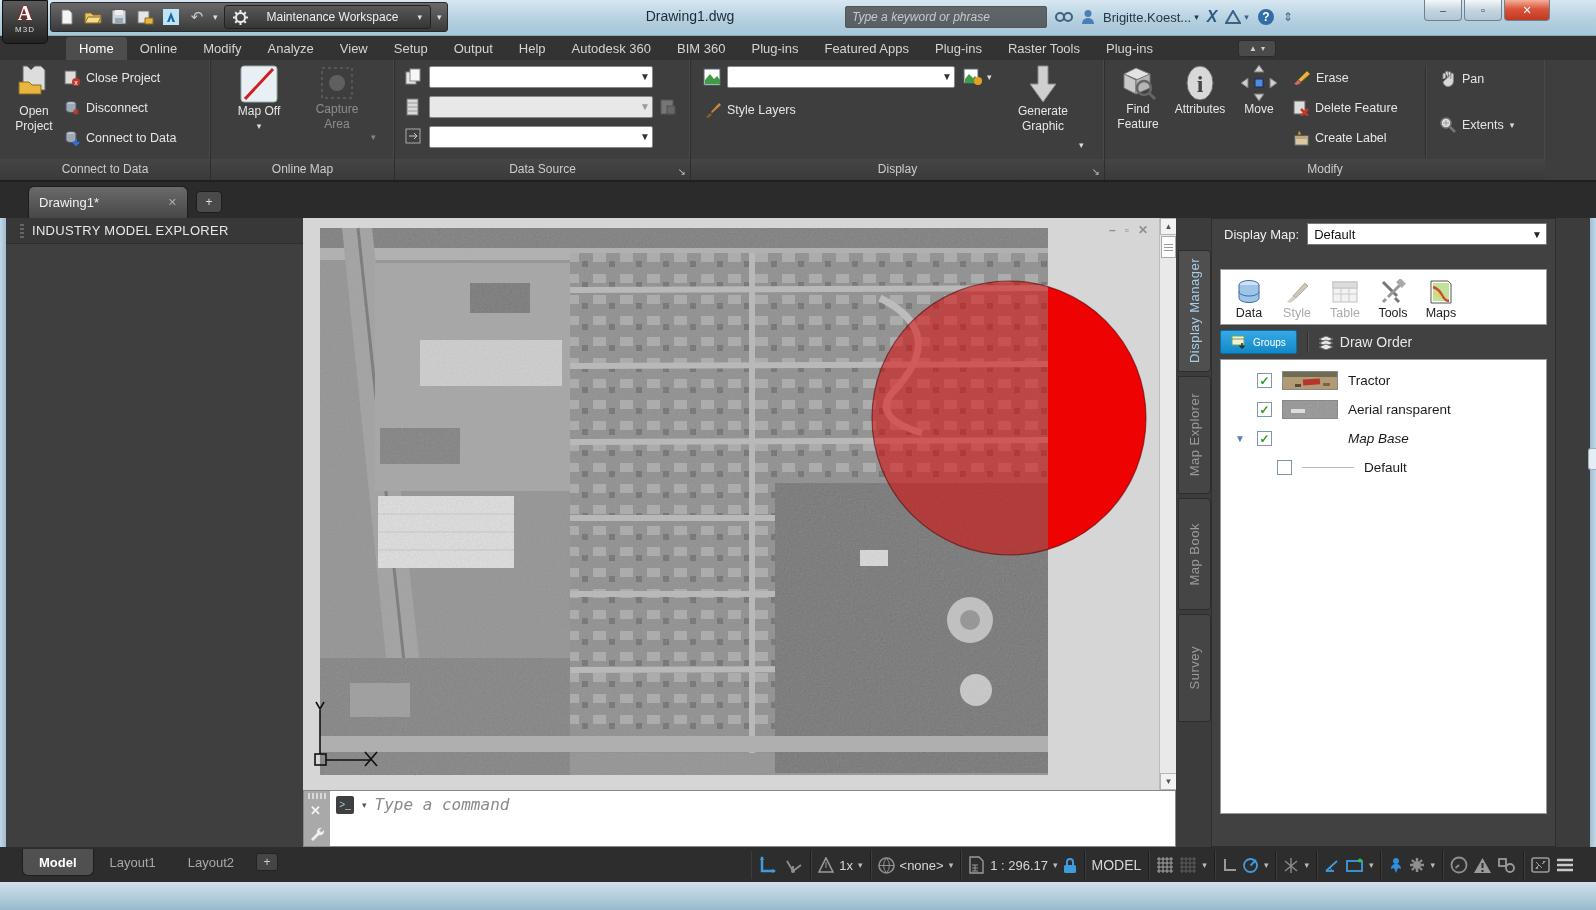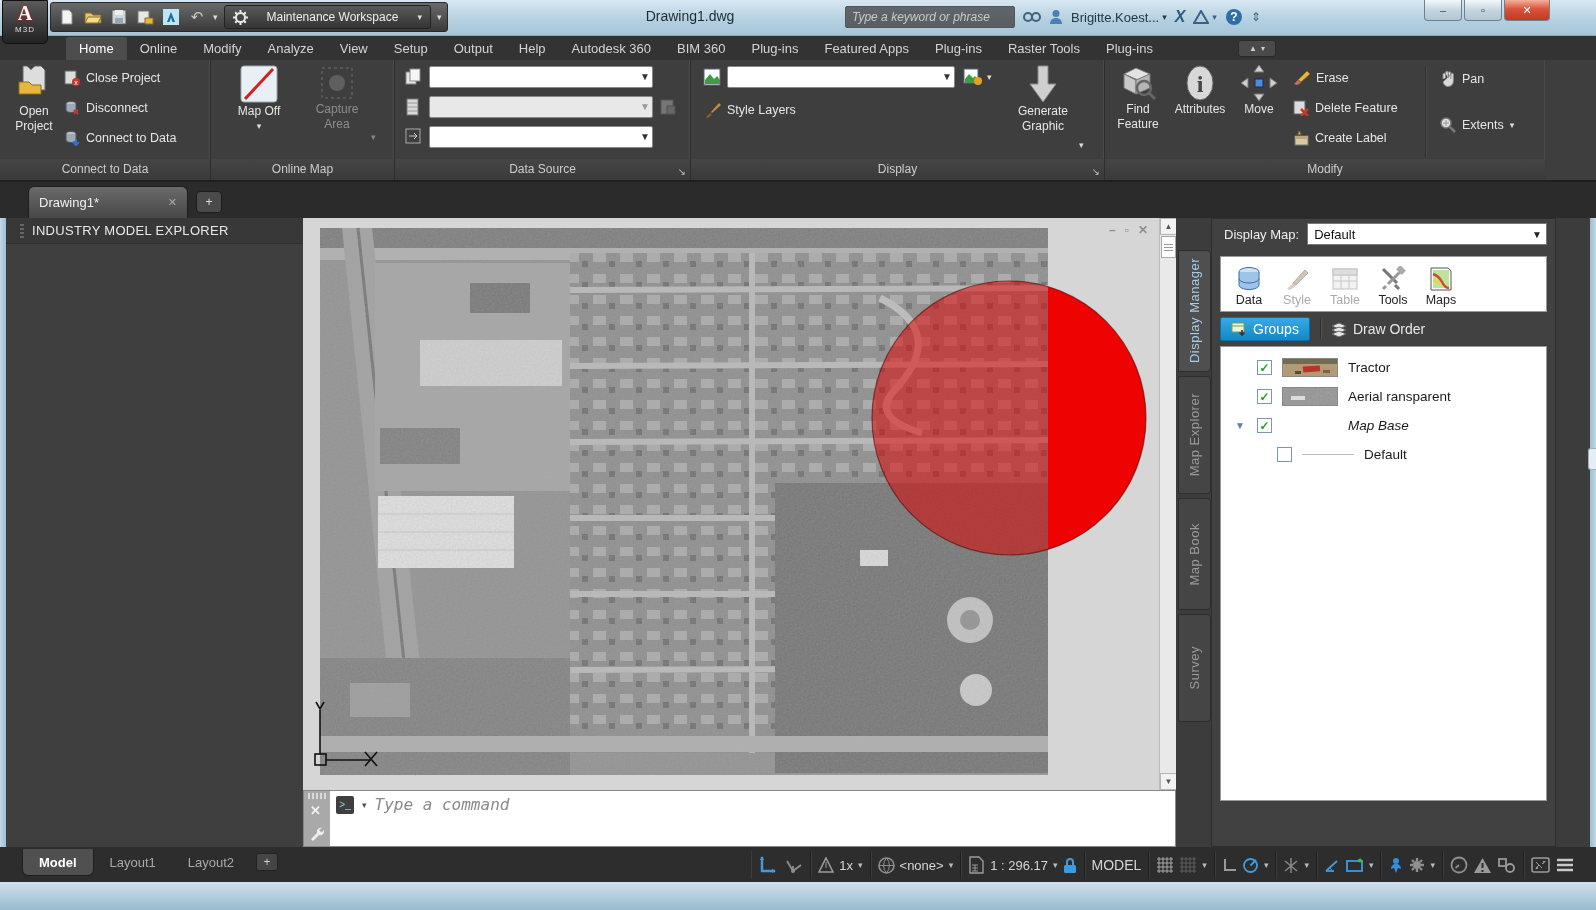--- a/index.html
+++ b/index.html
@@ -10,21 +10,21 @@
 #titlebar{left:0;top:0;width:1596px;height:36px;background:linear-gradient(#d7e7f2,#b3cfdf 60%,#a6c6d8);border-bottom:1px solid #8fa9ba}
 #appbtn{left:2px;top:0;width:46px;height:44px;background:linear-gradient(#5a5a5a,#222);border:1px solid #111;border-radius:0 0 5px 5px;text-align:center;z-index:9}
 #appbtn .alogo{font:bold 20px "Liberation Serif",serif;color:#fff;text-shadow:0 0 3px #d00;line-height:24px}
 #appbtn .m3d{font-size:8px;color:#ddd;letter-spacing:1px}
 #qat{left:50px;top:2px;height:30px;background:linear-gradient(#6a6a6a,#3a3a3a);border:1px solid #2a2a2a;border-radius:3px;display:flex;align-items:center;padding:0 6px;gap:6px}
 .qicon{width:20px;height:20px;display:flex;align-items:center;justify-content:center}
 .wsbox{display:flex;align-items:center;gap:19px;background:linear-gradient(#585858,#353535);border:1px solid #222;border-radius:3px;height:24px;padding:0 8px;color:#eee}
 .caret{font-size:9px;color:#ddd}
 #doctitle{left:560px;top:8px;width:260px;text-align:center;color:#1d2b33;font-size:14px}
 #infocenter{left:845px;top:4px;height:26px;display:flex;align-items:center;gap:8px}
-#searchbox{width:170px;height:22px;background:rgba(60,60,60,.75);border:1px solid #555;border-radius:2px;color:#cfcfcf;font-style:italic;font-size:12px;padding:0 6px;font-family:"Liberation Sans",sans-serif}
+#searchbox{width:202px;height:22px;background:rgba(60,60,60,.75);border:1px solid #555;border-radius:2px;color:#cfcfcf;font-style:italic;font-size:12px;padding:0 6px;font-family:"Liberation Sans",sans-serif}
 #searchbox::placeholder{color:#c9c9c9;font-style:italic}
 .icbtn{color:#3a5b78;display:flex;align-items:center;gap:3px}
 #winbtns{left:1424px;top:0;display:flex}
 .winbtn{width:38px;height:21px;border:1px solid #6d8291;border-top:none;background:linear-gradient(#f4f8fb,#c6d6e0 50%,#b1c6d4);display:flex;align-items:center;justify-content:center;color:#3a4a55;font-size:11px;border-radius:0 0 4px 4px;margin-right:2px}
 .winbtn.close{width:46px;background:linear-gradient(#f3b19b,#d9543a 45%,#c03a22);color:#fff}
 
 #ribbon{left:0;top:36px;width:1596px;height:144px;background:#3e3e3e}
 #tabrow{left:0;top:36px;width:1596px;height:24px;background:#333;display:flex;align-items:flex-end;padding-left:66px}
 .rtab{padding:4px 13px;color:#d4d4d4;font-size:13px}
 .rtab.active{background:#4d4d4d;color:#fff;border-radius:3px 3px 0 0}
@@ -71,26 +71,26 @@
 .stab{position:absolute;left:2px;width:33px;background:#454545;border:1px solid #2d2d2d;border-radius:0 4px 4px 0;display:flex;align-items:center;justify-content:center}
 .stab span{writing-mode:vertical-rl;transform:rotate(180deg);font-size:13px;color:#9a9a9a;letter-spacing:.5px}
 .stab.active{background:#4f4f4f}
 .stab.active span{color:#a8cdea}
 
 #taskpane{left:1211px;top:218px;width:345px;height:629px;background:#414141;border:1px solid #2e2e2e}
 #tp-head{height:26px;display:flex;align-items:center;padding-left:10px;color:#ececec;font-size:13px;letter-spacing:.3px}
 #tp-mapsel{display:flex;align-items:center;gap:8px;padding:4px 8px 6px 12px;color:#eee;font-size:13px}
 #tp-mapdd{flex:1;height:22px;background:#fff;border:1px solid #777;color:#111;display:flex;align-items:center;padding:0 6px;position:relative}
 #tp-mapdd .dd{position:absolute;right:4px;color:#222;font-size:10px}
-#tp-toolbar{margin:5px 8px 0 8px;background:#fff;border:1px solid #999;height:56px;display:flex;align-items:flex-end;gap:4px;padding:4px 6px}
+#tp-toolbar{margin:18px 8px 0 8px;background:#fff;border:1px solid #999;height:56px;display:flex;align-items:flex-end;gap:4px;padding:4px 6px}
 .tpt{width:44px;text-align:center;color:#222;font-size:12.5px}
 .tpt.off{color:#aaa}
 .tpt .ig{height:28px;display:flex;align-items:center;justify-content:center}
 #tp-views{height:34px;display:flex;align-items:center;gap:10px;padding-left:8px}
-#btn-groups{display:flex;align-items:center;gap:6px;background:linear-gradient(#35aae6,#1388c7);border:1px solid #0d6ea3;border-radius:2px;color:#fff;height:24px;padding:0 10px;font-size:14px}
+#btn-groups{display:flex;align-items:center;gap:6px;background:linear-gradient(#35aae6,#1388c7);border:1px solid #0d6ea3;border-radius:2px;color:#fff;height:24px;padding:0 10px;font-size:10px}
 #btn-draworder{display:flex;align-items:center;gap:6px;color:#e8e8e8;font-size:14px}
 #tp-sep{width:1px;height:20px;background:#2e2e2e;box-shadow:1px 0 0 #555}
 #tp-list{margin:0 8px;background:#fff;border:1px solid #999;height:455px;color:#1a1a1a;font-size:13.5px;padding-top:6px}
 .lrow{display:flex;align-items:center;height:29px;gap:10px}
 .cb{width:15px;height:15px;background:#fff;border:1px solid #7d97ac;display:flex;align-items:center;justify-content:center;color:#1fa01f;font-size:12px;font-weight:bold}
 .thumb{width:56px;height:19px;border:1px solid #888;overflow:hidden}
 .exp{width:12px;color:#5b83ab;font-size:10px}
 .linesample{width:52px;height:1px;background:#bbb}
 
 #statusbar{left:0;top:847px;width:1596px;height:35px;background:#2d2d2d;display:flex;align-items:center}

